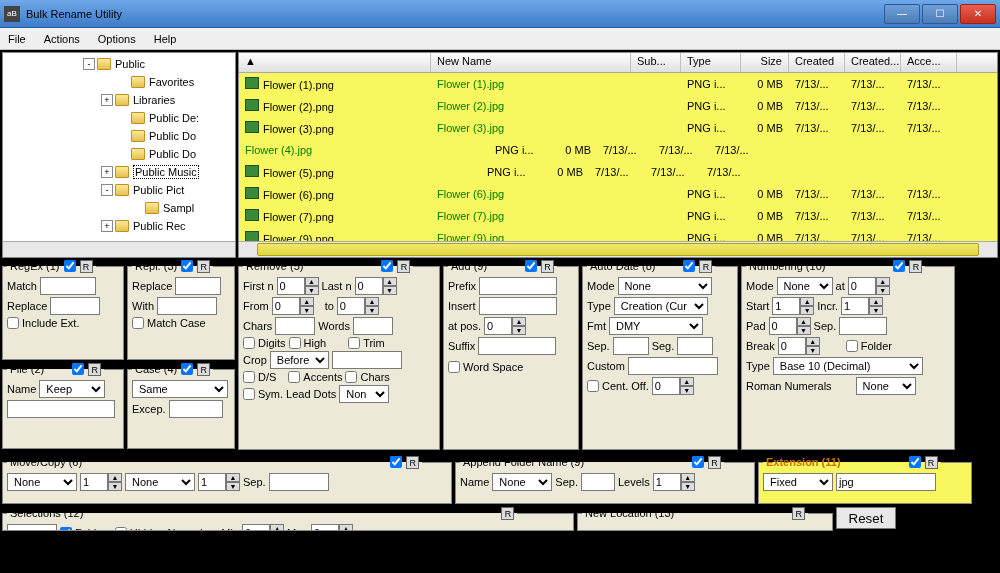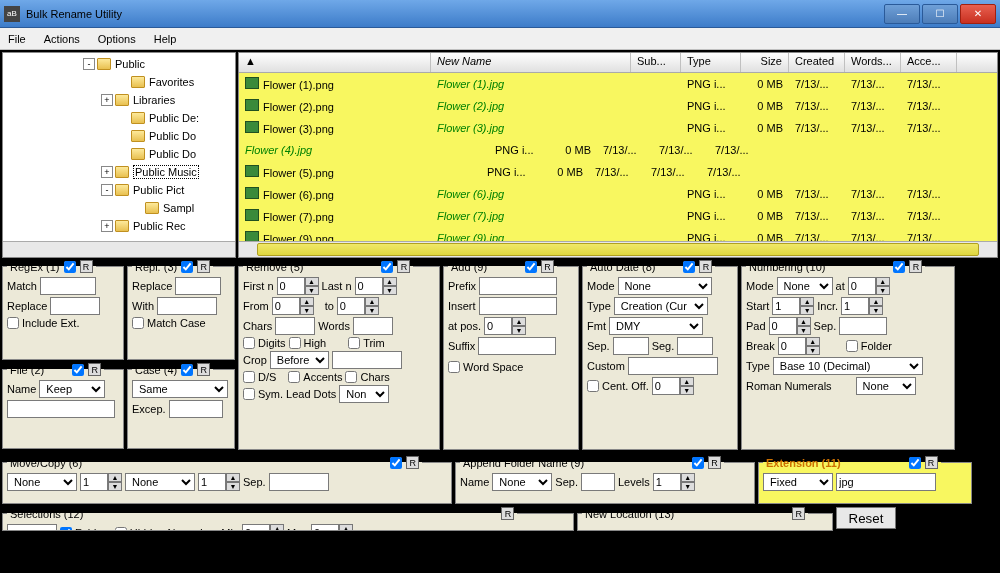--- a/index.html
+++ b/index.html
@@ -28,34 +28,34 @@
 .file-row { display: flex; height: 22px; align-items: center; background: #f8f760; }
 .file-row .col { padding: 1px 6px; white-space: nowrap; overflow: hidden; }
 .file-icon { width: 14px; height: 12px; background: #3a8a3a; display: inline-block; margin-right: 4px; border: 1px solid #205020; }
 .newname { color: #008000; }
 .file-hscroll { height: 16px; background: #e8e8e8; border-top: 1px solid #aaa; position: relative; }
 .file-hscroll .thumb { position: absolute; left: 18px; right: 18px; top: 1px; bottom: 1px; background: linear-gradient(#f0e868, #e0d840); border: 1px solid #b0a020; border-radius: 2px; }
 
 .panels { display: flex; flex-wrap: wrap; gap: 3px; align-content: flex-start; }
 fieldset { border: 1px solid #888; background: #ece9d8; padding: 2px 4px 4px 4px; font-size: 11px; }
 fieldset.hl { background: #f8f760; }
-legend { padding: 0 3px; font-size: 11px; display: flex; align-items: center; gap: 4px; }
+legend { padding: 0 3px; font-size: 11px; display: flex; gap: 4px; }
 legend.hl { color: #cc7000; font-weight: bold; }
 .chk { width: 12px; height: 12px; }
 .rbtn { width: 13px; height: 13px; border: 1px solid #666; background: #ddd; font-size: 9px; padding: 0; cursor: pointer; }
 .row { display: flex; align-items: center; gap: 3px; margin: 2px 0; flex-wrap: wrap; }
 .lbl { white-space: nowrap; }
 input[type=text], select { font-size: 11px; border: 1px solid #7a7a7a; height: 18px; padding: 0 2px; background: #fff; }
 .spin { display: inline-flex; }
 .spin input { width: 28px; }
 .spin-btns { display: flex; flex-direction: column; }
 .spin-btns button { width: 14px; height: 9px; font-size: 7px; padding: 0; border: 1px solid #777; background: #ddd; line-height: 1; }
 
 .col-name { width: 192px; }
-.col-new { width: 200px; font-style: italic; }
+.col-new { width: 200px; }
 .col-sub { width: 50px; }
 .col-type { width: 60px; }
 .col-size { width: 48px; text-align: right; }
 .col-crt { width: 56px; }
 .col-mod { width: 56px; }
 .col-acc { width: 56px; }
 </style>
 </head>
 <body>
 
@@ -134,21 +134,21 @@
         <div class="hscroll"></div>
       </div>
       <div class="file-pane">
         <div class="file-header">
           <div class="col col-name"><span>▲</span></div>
           <div class="col col-new">New Name</div>
           <div class="col col-sub">Sub...</div>
           <div class="col col-type">Type</div>
           <div class="col col-size">Size</div>
           <div class="col col-crt">Created</div>
-          <div class="col col-mod">Words...</div>
+          <div class="col col-mod">Created...</div>
           <div class="col col-acc">Acce...</div>
         </div>
         <div class="file-rows" id="filerows">
             <div class="file-row">
               <div class="col col-name"><span class="file-icon"></span>Flower (1).png</div>
               <div class="col col-new newname">Flower (1).jpg</div>
               <div class="col col-sub"></div>
               <div class="col col-type">PNG i...</div>
               <div class="col col-size">0 MB</div>
               <div class="col col-crt">7/13/...</div>

